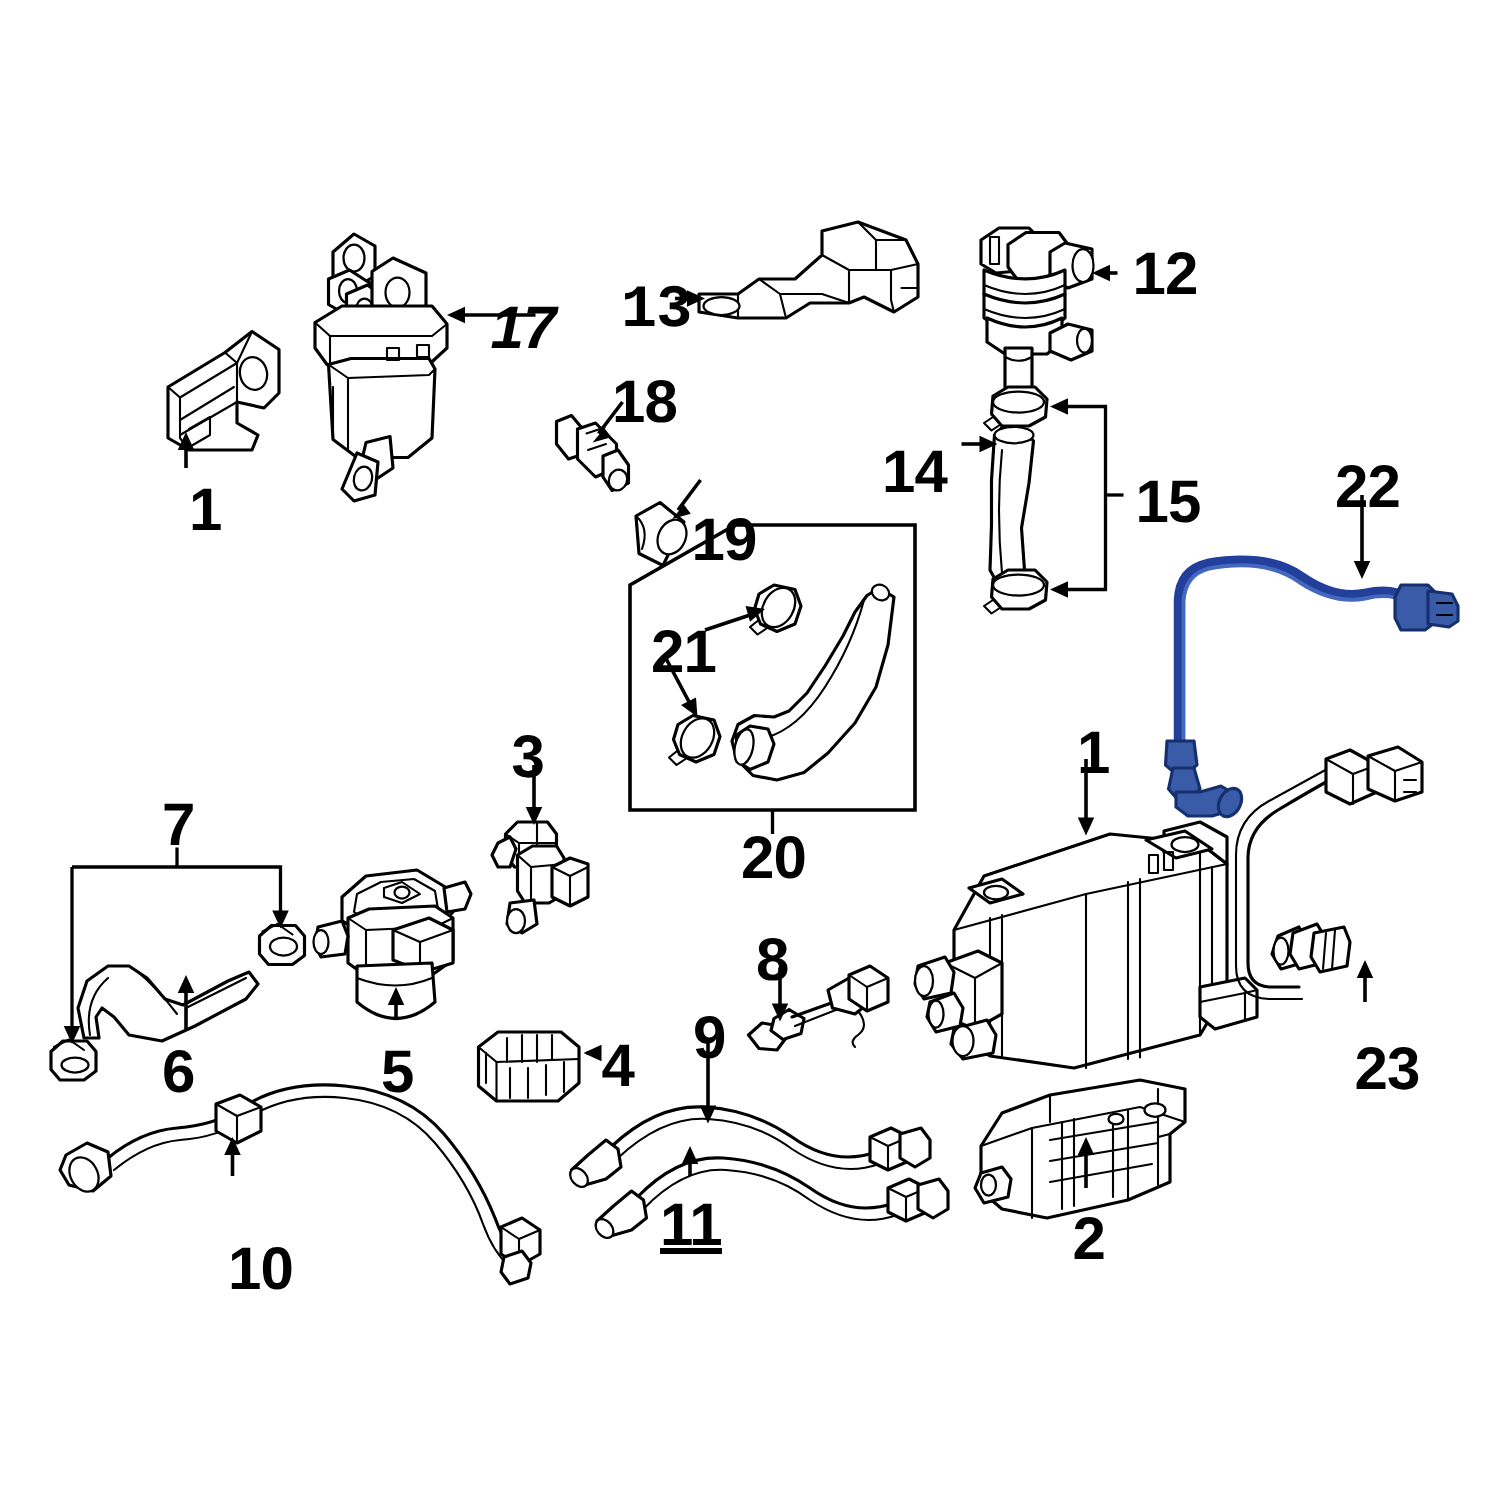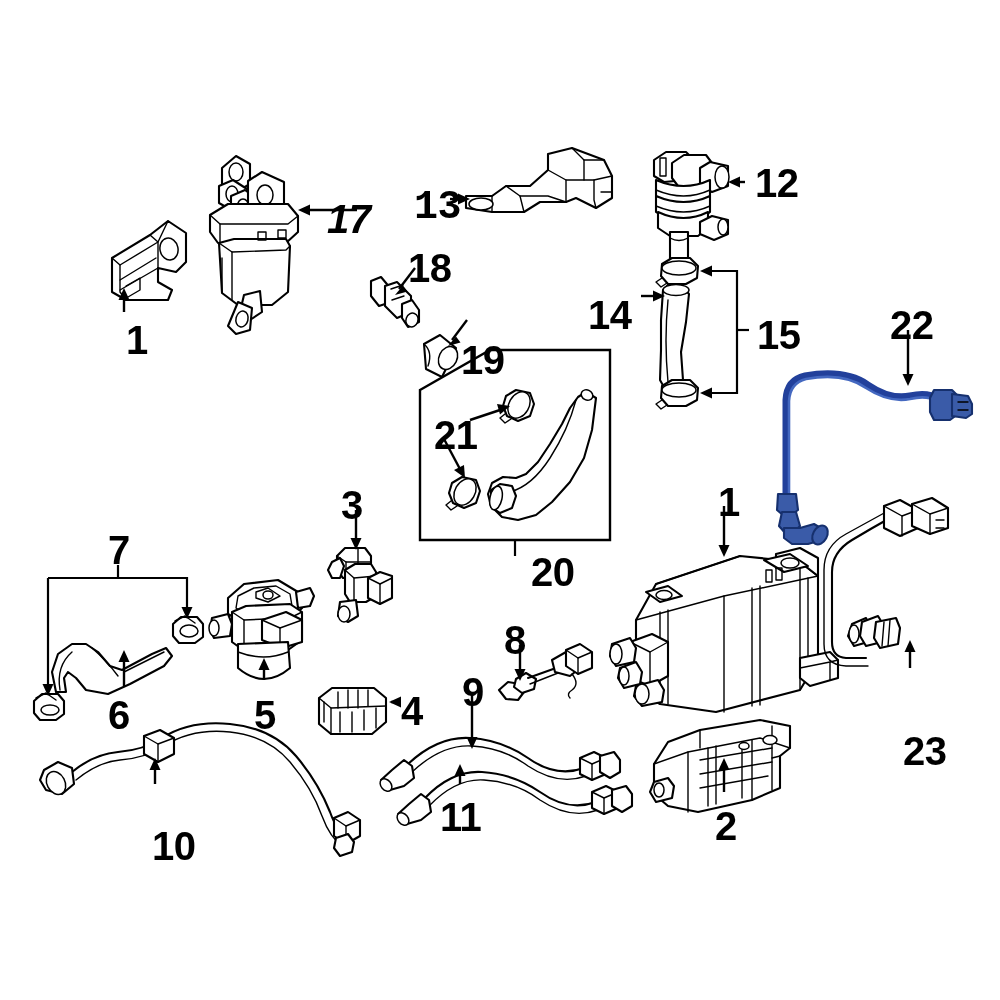--- a/index.html
+++ b/index.html
@@ -391,27 +391,27 @@
   <div class="num" style="left:718px;top:482px;">1</div>
   <div class="num" style="left:715px;top:806px;">2</div>
   <div class="num" style="left:341px;top:485px;">3</div>
   <div class="num" style="left:401px;top:691px;">4</div>
   <div class="num" style="left:254px;top:695px;">5</div>
   <div class="num" style="left:108px;top:695px;">6</div>
   <div class="num" style="left:108px;top:530px;">7</div>
   <div class="num" style="left:504px;top:620px;">8</div>
   <div class="num" style="left:462px;top:672px;">9</div>
   <div class="num" style="left:133px;top:826px;margin-left:19px;">10</div>
-  <div class="num" style="left:440px;top:797px;">11</div>
+  <div class="num" style="left:440px;top:797px;text-decoration:underline;">11</div>
   <div class="num" style="left:755px;top:163px;">12</div>
   <div class="num" style="left:414px;top:188px;font-family:Liberation Mono, monospace;">13</div>
   <div class="num" style="left:588px;top:295px;">14</div>
   <div class="num" style="left:757px;top:315px;">15</div>
   <div class="num" style="left:126px;top:320px;">1</div>
   <div class="num" style="left:327px;top:199px;font-style:italic;">17</div>
   <div class="num" style="left:408px;top:248px;">18</div>
   <div class="num" style="left:461px;top:300px;margin-top:40px;">19</div>
-  <div class="num" style="left:494px;top:552px;margin-left:37px;">20</div>
+  <div class="num" style="left:494px;top:552px;">20</div>
   <div class="num" style="left:434px;top:415px;">21</div>
   <div class="num" style="left:890px;top:305px;">22</div>
-  <div class="num" style="left:903px;top:731px;">23</div>
+  <div class="num" style="left:903px;top:693px;">23</div>
 
 </div>
 
 </body></html>

